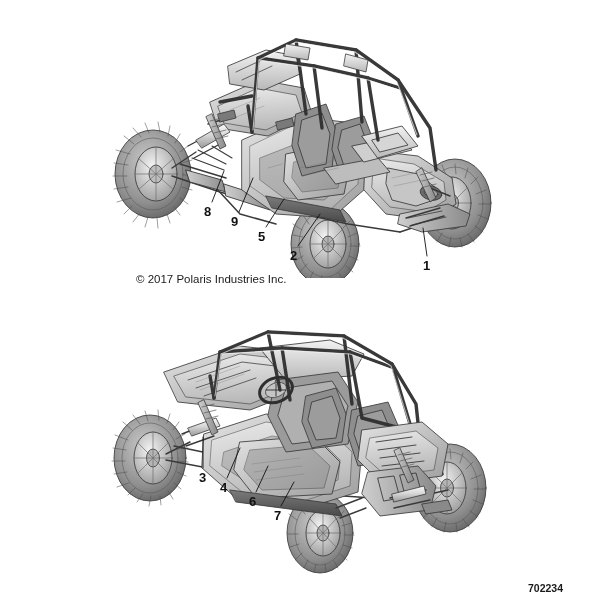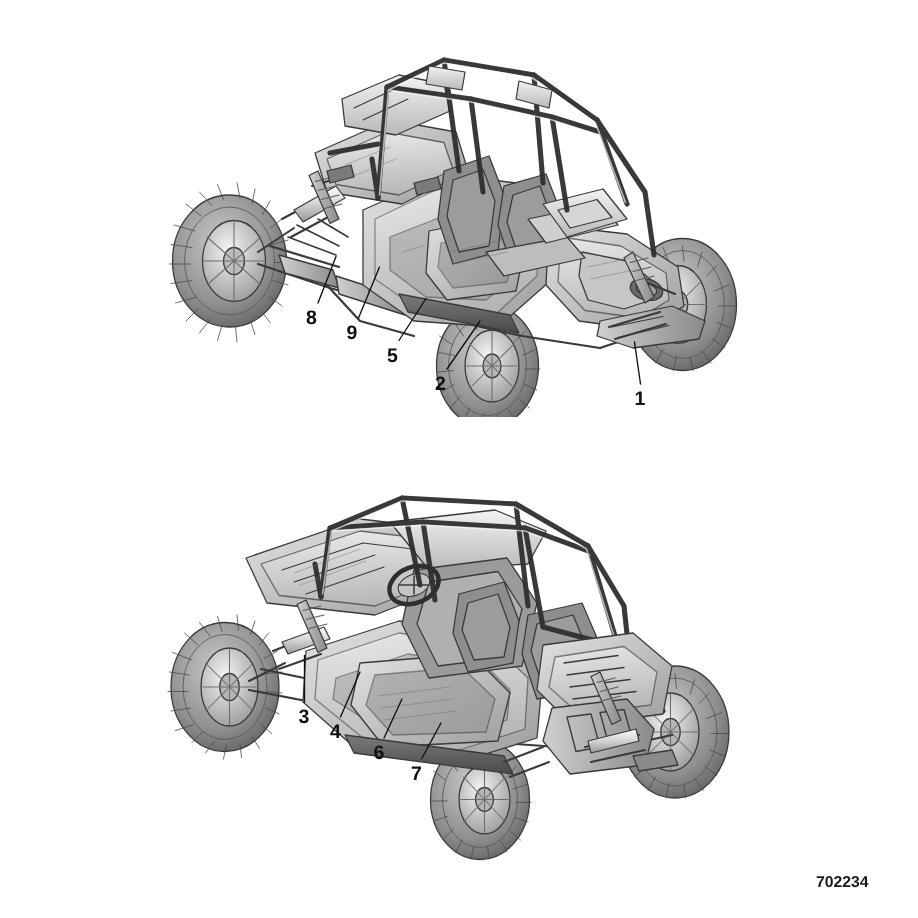--- a/index.html
+++ b/index.html
@@ -23,21 +23,21 @@
     white-space:nowrap;
   }
   #copyright{
     position:absolute;left:136px;top:273px;
     font-family:"Liberation Sans","DejaVu Sans",sans-serif;
     font-size:11.5px;color:#1a1a1a;white-space:nowrap;
   }
   #partnumber{
     position:absolute;left:528px;top:582px;
     font-family:"Liberation Sans","DejaVu Sans",sans-serif;
-    font-size:10.5px;font-weight:700;color:#1a1a1a;white-space:nowrap;margin-left:16px;
+    font-size:10.5px;font-weight:700;color:#1a1a1a;white-space:nowrap;
   }
   #leaders{position:absolute;left:0;top:0;width:612px;height:612px;pointer-events:none;}
 </style>
 </head>
 <body>
 
 <div id="sheet">
 
   <div class="fig" id="fig-top">
     <svg viewBox="0 0 400 260" xmlns="http://www.w3.org/2000/svg">
@@ -412,15 +412,16 @@
       <div class="callout" style="left: 231px; top: 215px;">9</div>
       <div class="callout" style="left: 258px; top: 230px;">5</div>
       <div class="callout" style="left: 290px; top: 249px;">2</div>
       <div class="callout" style="left: 423px; top: 259px;">1</div>
       <div class="callout" style="left: 199px; top: 471px;">3</div>
       <div class="callout" style="left: 220px; top: 481px;">4</div>
       <div class="callout" style="left: 249px; top: 495px;">6</div>
       <div class="callout" style="left: 274px; top: 509px;">7</div>
     </div>
 
+  <div id="copyright">© 2017 Polaris Industries Inc.</div>
   <div id="partnumber">702234</div>
 
 </div>
 
 </body></html>

